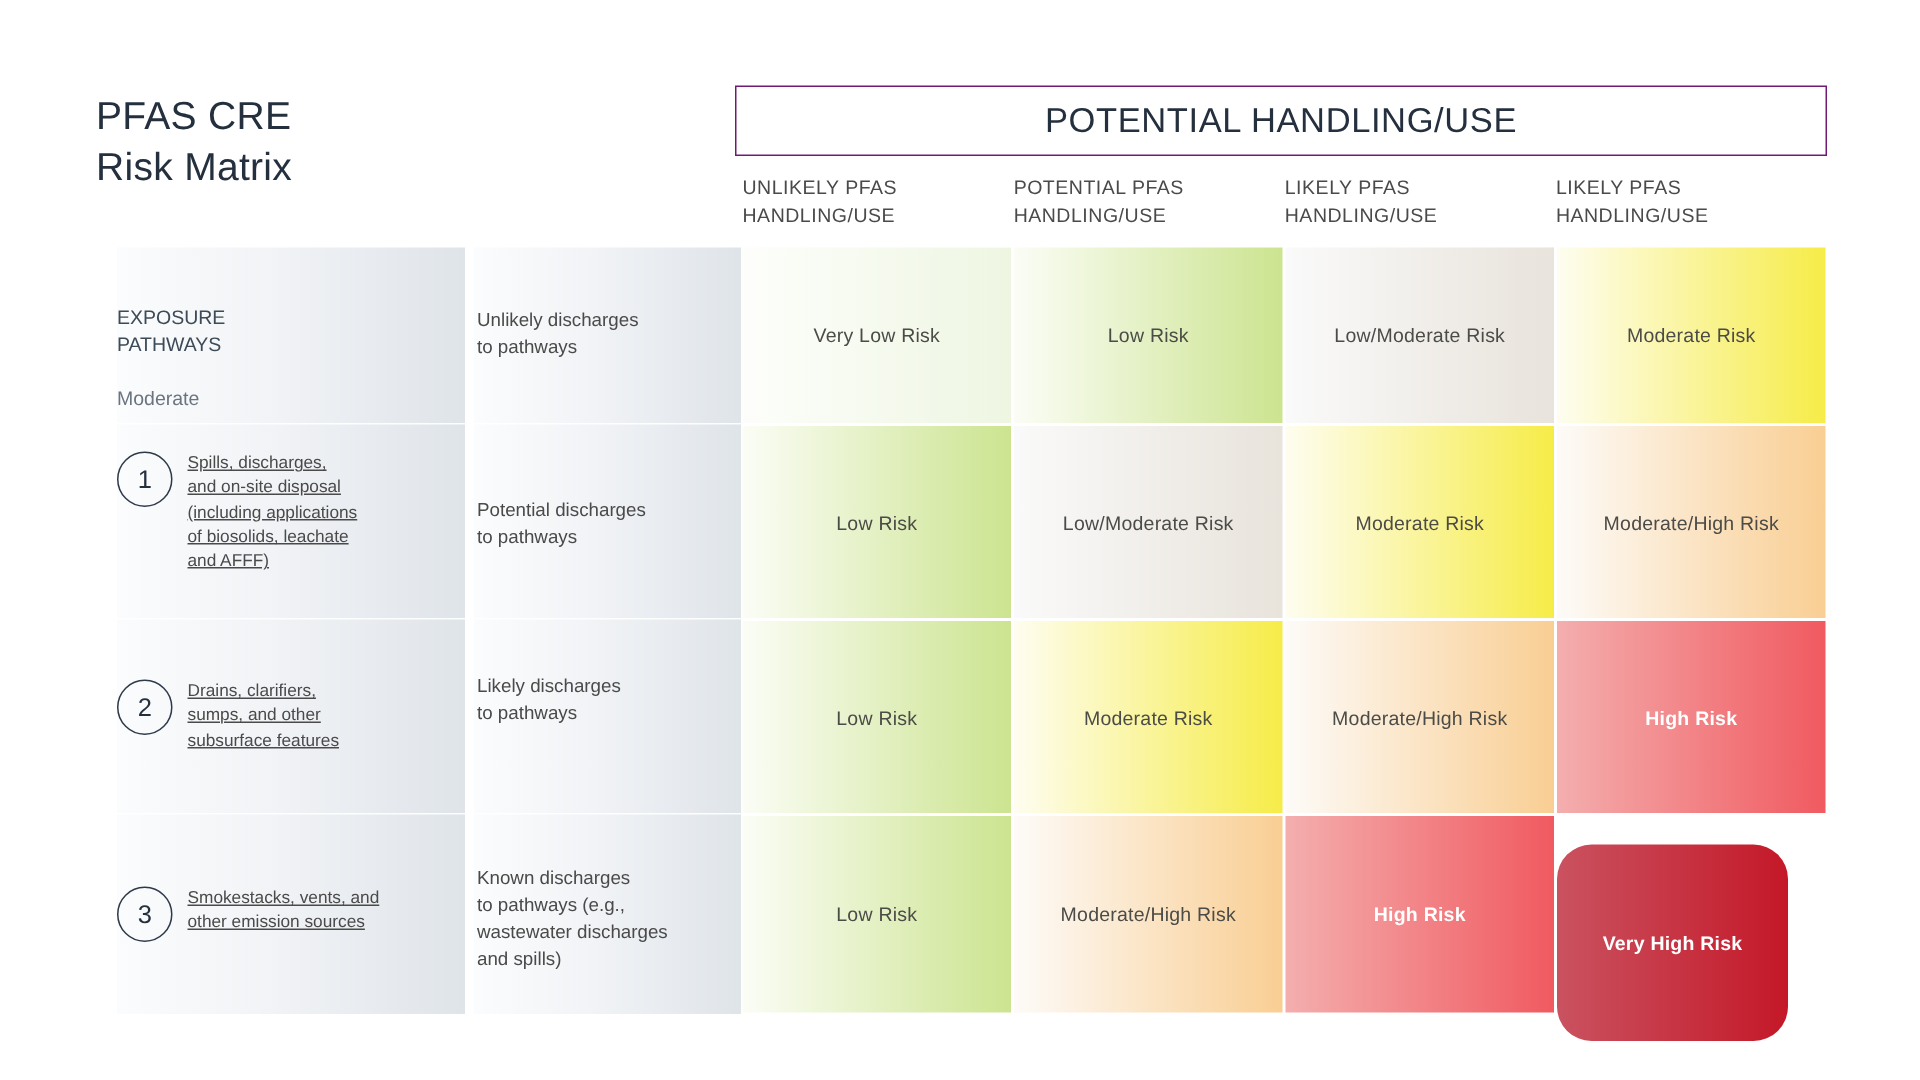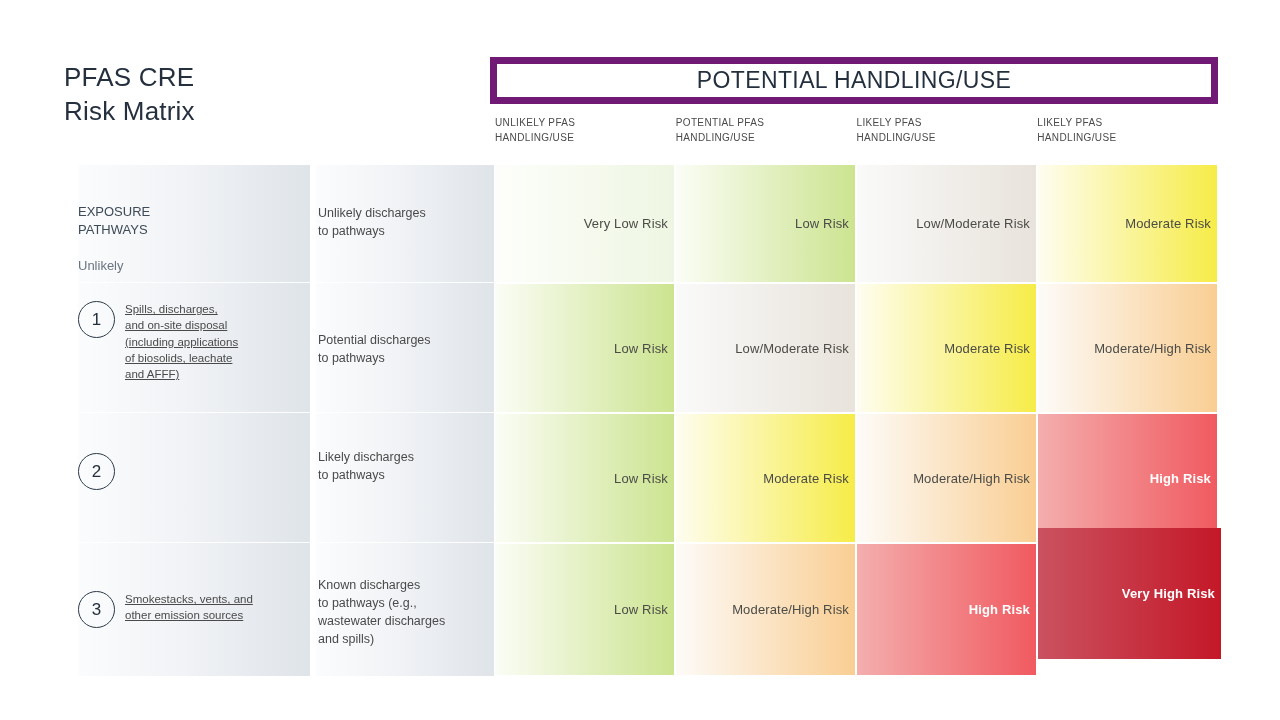--- a/index.html
+++ b/index.html
@@ -29,21 +29,21 @@
     white-space: pre-line;
   }
 
   
   #banner {
     position: absolute;
     left: 490px;
     top: 57px;
     width: 728px;
     height: 47px;
-    border: 7px solid #701a75;
+    border: 1px solid #701a75;
     box-sizing: border-box;
     display: flex;
     align-items: center;
     justify-content: center;
     background: #ffffff;
   }
   #banner-label {
     font-size: 23px;
     color: #25303f;
     letter-spacing: 0.4px;
@@ -55,21 +55,21 @@
     position: absolute;
     left: 495px;
     top: 116px;
     width: 723px;
     display: flex;
   }
   .col-header {
     width: 181px;
     box-sizing: border-box;
     padding-right: 12px;
-    font-size: 10px;
+    font-size: 13px;
     line-height: 1.45;
     color: #4a4a4a;
     letter-spacing: 0.35px;
     white-space: pre-line;
   }
 
   
   #matrix {
     position: absolute;
     left: 78px;
@@ -176,21 +176,21 @@
     position: absolute;
     left: 495px;
     top: 165px;
     width: 723px;
     height: 511px;
   }
   .cell {
     position: absolute;
     display: flex;
     align-items: center;
-    justify-content: flex-end;
+    justify-content: center;
     font-size: 13px;
     letter-spacing: 0.15px;
     text-align: center;
   }
   .cell .cell-label {
     display: block;
     padding: 0 6px;
   }
   .txt-dark  { color: #4b4b47; }
   .txt-light { color: #ffffff; font-weight: bold; }
@@ -225,33 +225,36 @@
   <div class="panel" id="panel-discharges">
       <div class="panel-row-sep" style="top: 117px;"></div>
       <div class="panel-row-sep" style="top: 247px;"></div>
       <div class="panel-row-sep" style="top: 377px;"></div>
     </div>
 </div>
 
 <div id="pathways-heading">
   <span>EXPOSURE
 PATHWAYS</span><br>
-  <span class="sub">Unlikely</span>
+  <span class="sub">Moderate</span>
 </div>
 
 <div class="pathway" id="pathway-1">
   <div class="pathway-num">1</div>
   <div class="pathway-text">Spills, discharges,
 and on-site disposal
 (including applications
 of biosolids, leachate
 and AFFF)</div>
 </div>
 <div class="pathway" id="pathway-2">
   <div class="pathway-num">2</div>
+  <div class="pathway-text">Drains,    clarifiers,
+sumps,   and   other
+subsurface features</div>
 </div>
 <div class="pathway" id="pathway-3">
   <div class="pathway-num">3</div>
   <div class="pathway-text">Smokestacks, vents, and
 other emission sources</div>
 </div>
 
 <div class="discharge" id="discharge-0">Unlikely discharges
 to pathways</div>
 <div class="discharge" id="discharge-1">Potential discharges
@@ -302,16 +305,16 @@
     </div>
     <div class="cell txt-dark" style="left: 0px; top: 379px; width: 179px; height: 131px; background: linear-gradient(to right, rgb(251, 253, 246) 0%, rgb(204, 228, 144) 100%);">
       <span class="cell-label">Low Risk</span>
     </div>
     <div class="cell txt-dark" style="left: 181px; top: 379px; width: 179px; height: 131px; background: linear-gradient(to right, rgb(253, 251, 248) 0%, rgb(249, 206, 147) 100%);">
       <span class="cell-label">Moderate/High Risk</span>
     </div>
     <div class="cell txt-light" style="left: 362px; top: 379px; width: 179px; height: 131px; background: linear-gradient(to right, rgb(244, 174, 174) 0%, rgb(240, 90, 96) 100%);">
       <span class="cell-label">High Risk</span>
     </div>
-    <div class="cell txt-light" style="left: 543px; top: 363px; width: 183px; height: 131px; background: linear-gradient(to right, rgb(202, 82, 96) 0%, rgb(196, 24, 40) 100%);">
+    <div class="cell txt-light" style="left: 543px; top: 398px; width: 154px; height: 131px; background: linear-gradient(to right, rgb(202, 82, 96) 0%, rgb(196, 24, 40) 100%); border-radius: 23px;">
       <span class="cell-label">Very High Risk</span>
     </div>
   </div>
 
 </body></html>

